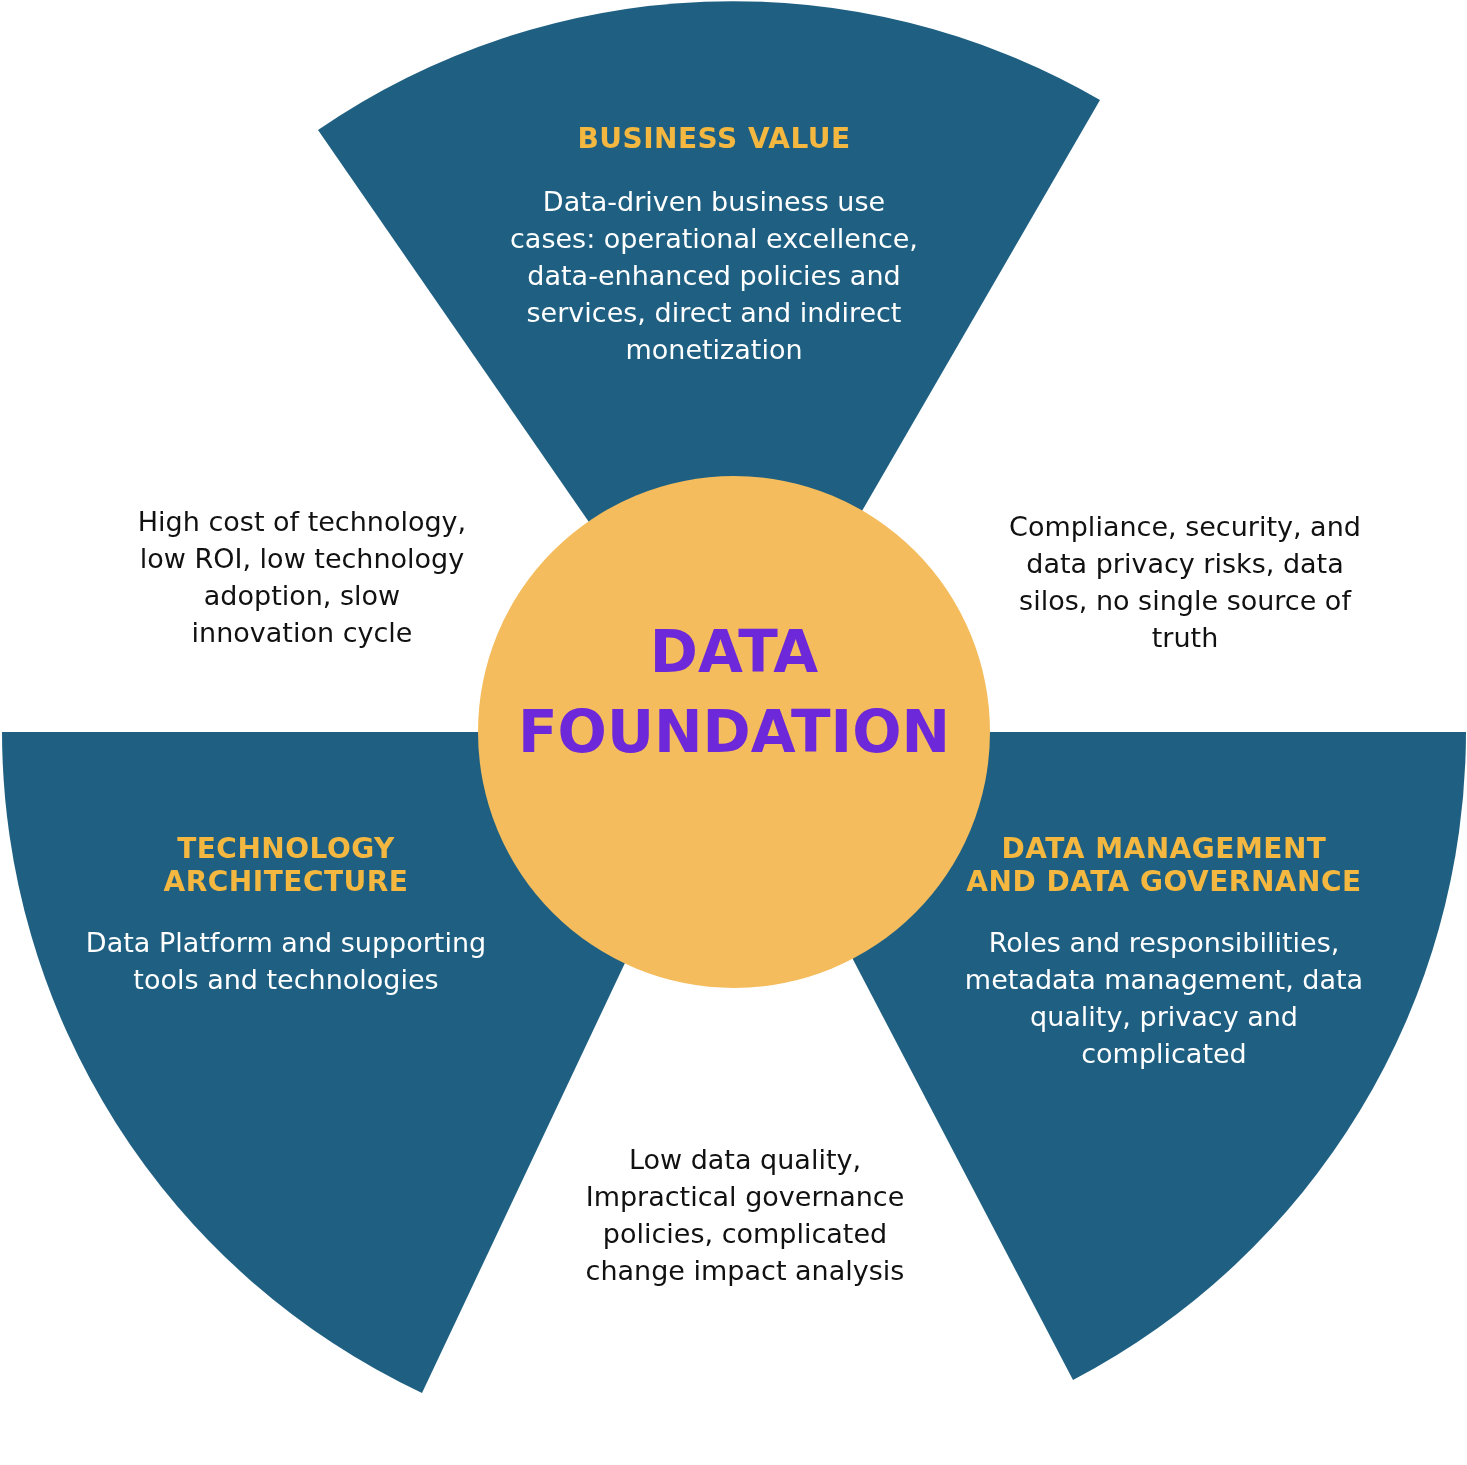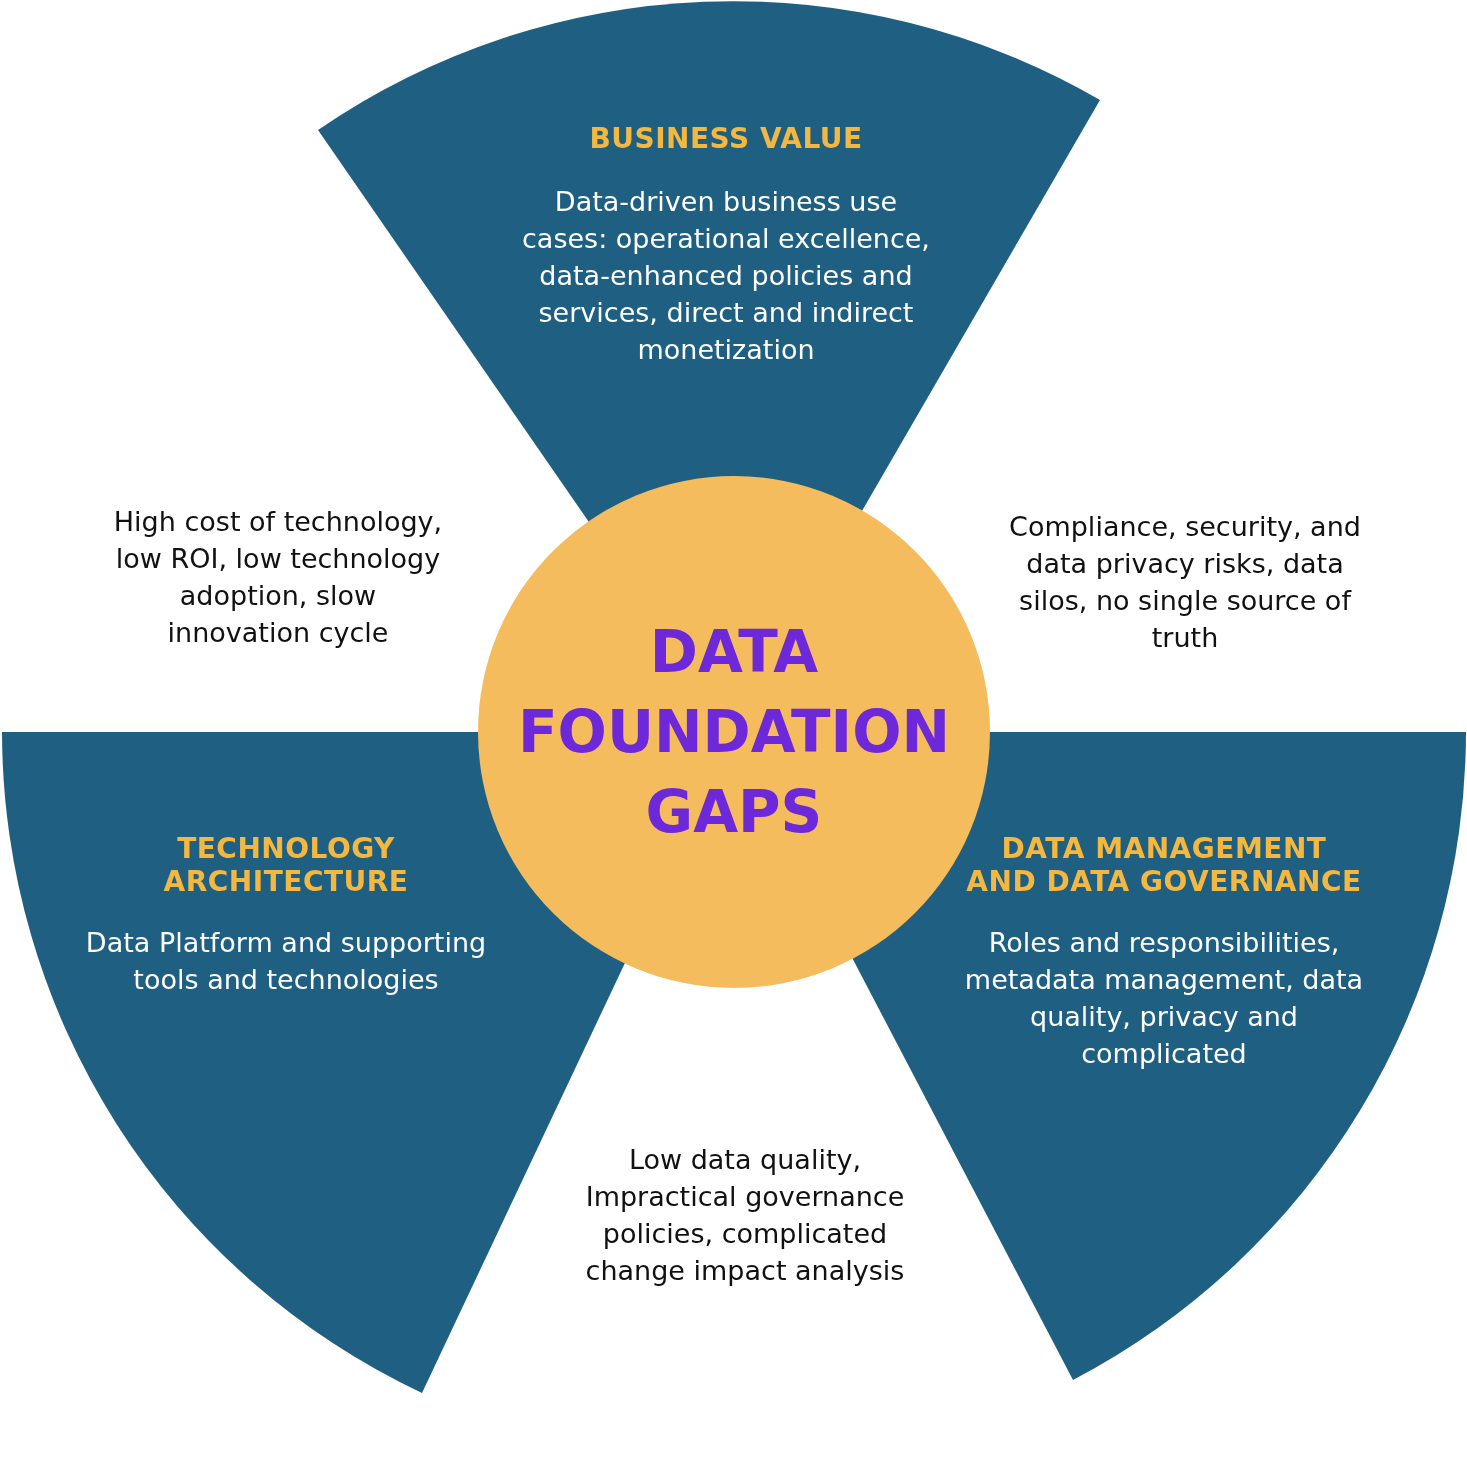--- a/index.html
+++ b/index.html
@@ -24,24 +24,23 @@
     <path d="M 734 732 L 422 1393 A 732 732 0 0 1 2 732 Z" fill="#1F6082"></path>
 
     <path d="M 734 732 L 1466 732 A 732 732 0 0 1 1073 1380 Z" fill="#1F6082"></path>
 
     <circle cx="734" cy="732" r="256" fill="#F4BC5C"></circle>
   </svg>
 
   <div class="label center-title" style="left:478px; top:612px; width:512px;">
     <div>DATA</div>
     <div>FOUNDATION</div>
-    <div>GAPS</div>
   </div>
 
-  <div class="label" style="left:476px; top:122px; width:500px;">
+  <div class="label" style="left:464px; top:122px; width:500px;">
     <div class="title">BUSINESS VALUE</div>
     <div class="desc-light" style="margin-top:28px;">
       <div>Data-driven business use</div>
       <div>cases: operational excellence,</div>
       <div>data-enhanced policies and</div>
       <div>services, direct and indirect</div>
       <div>monetization</div>
     </div>
   </div>
 
@@ -62,21 +61,21 @@
       <div>AND DATA GOVERNANCE</div>
     </div>
     <div class="desc-light" style="margin-top:26px;">
       <div>Roles and responsibilities,</div>
       <div>metadata management, data</div>
       <div>quality, privacy and</div>
       <div>complicated</div>
     </div>
   </div>
 
-  <div class="label desc-dark" style="left:78px; top:503px; width:400px;">
+  <div class="label desc-dark" style="left:102px; top:503px; width:400px;">
     <div>High cost of technology,</div>
     <div>low ROI, low technology</div>
     <div>adoption, slow</div>
     <div>innovation cycle</div>
   </div>
 
   <div class="label desc-dark" style="left:975px; top:508px; width:420px;">
     <div>Compliance, security, and</div>
     <div>data privacy risks, data</div>
     <div>silos, no single source of</div>

